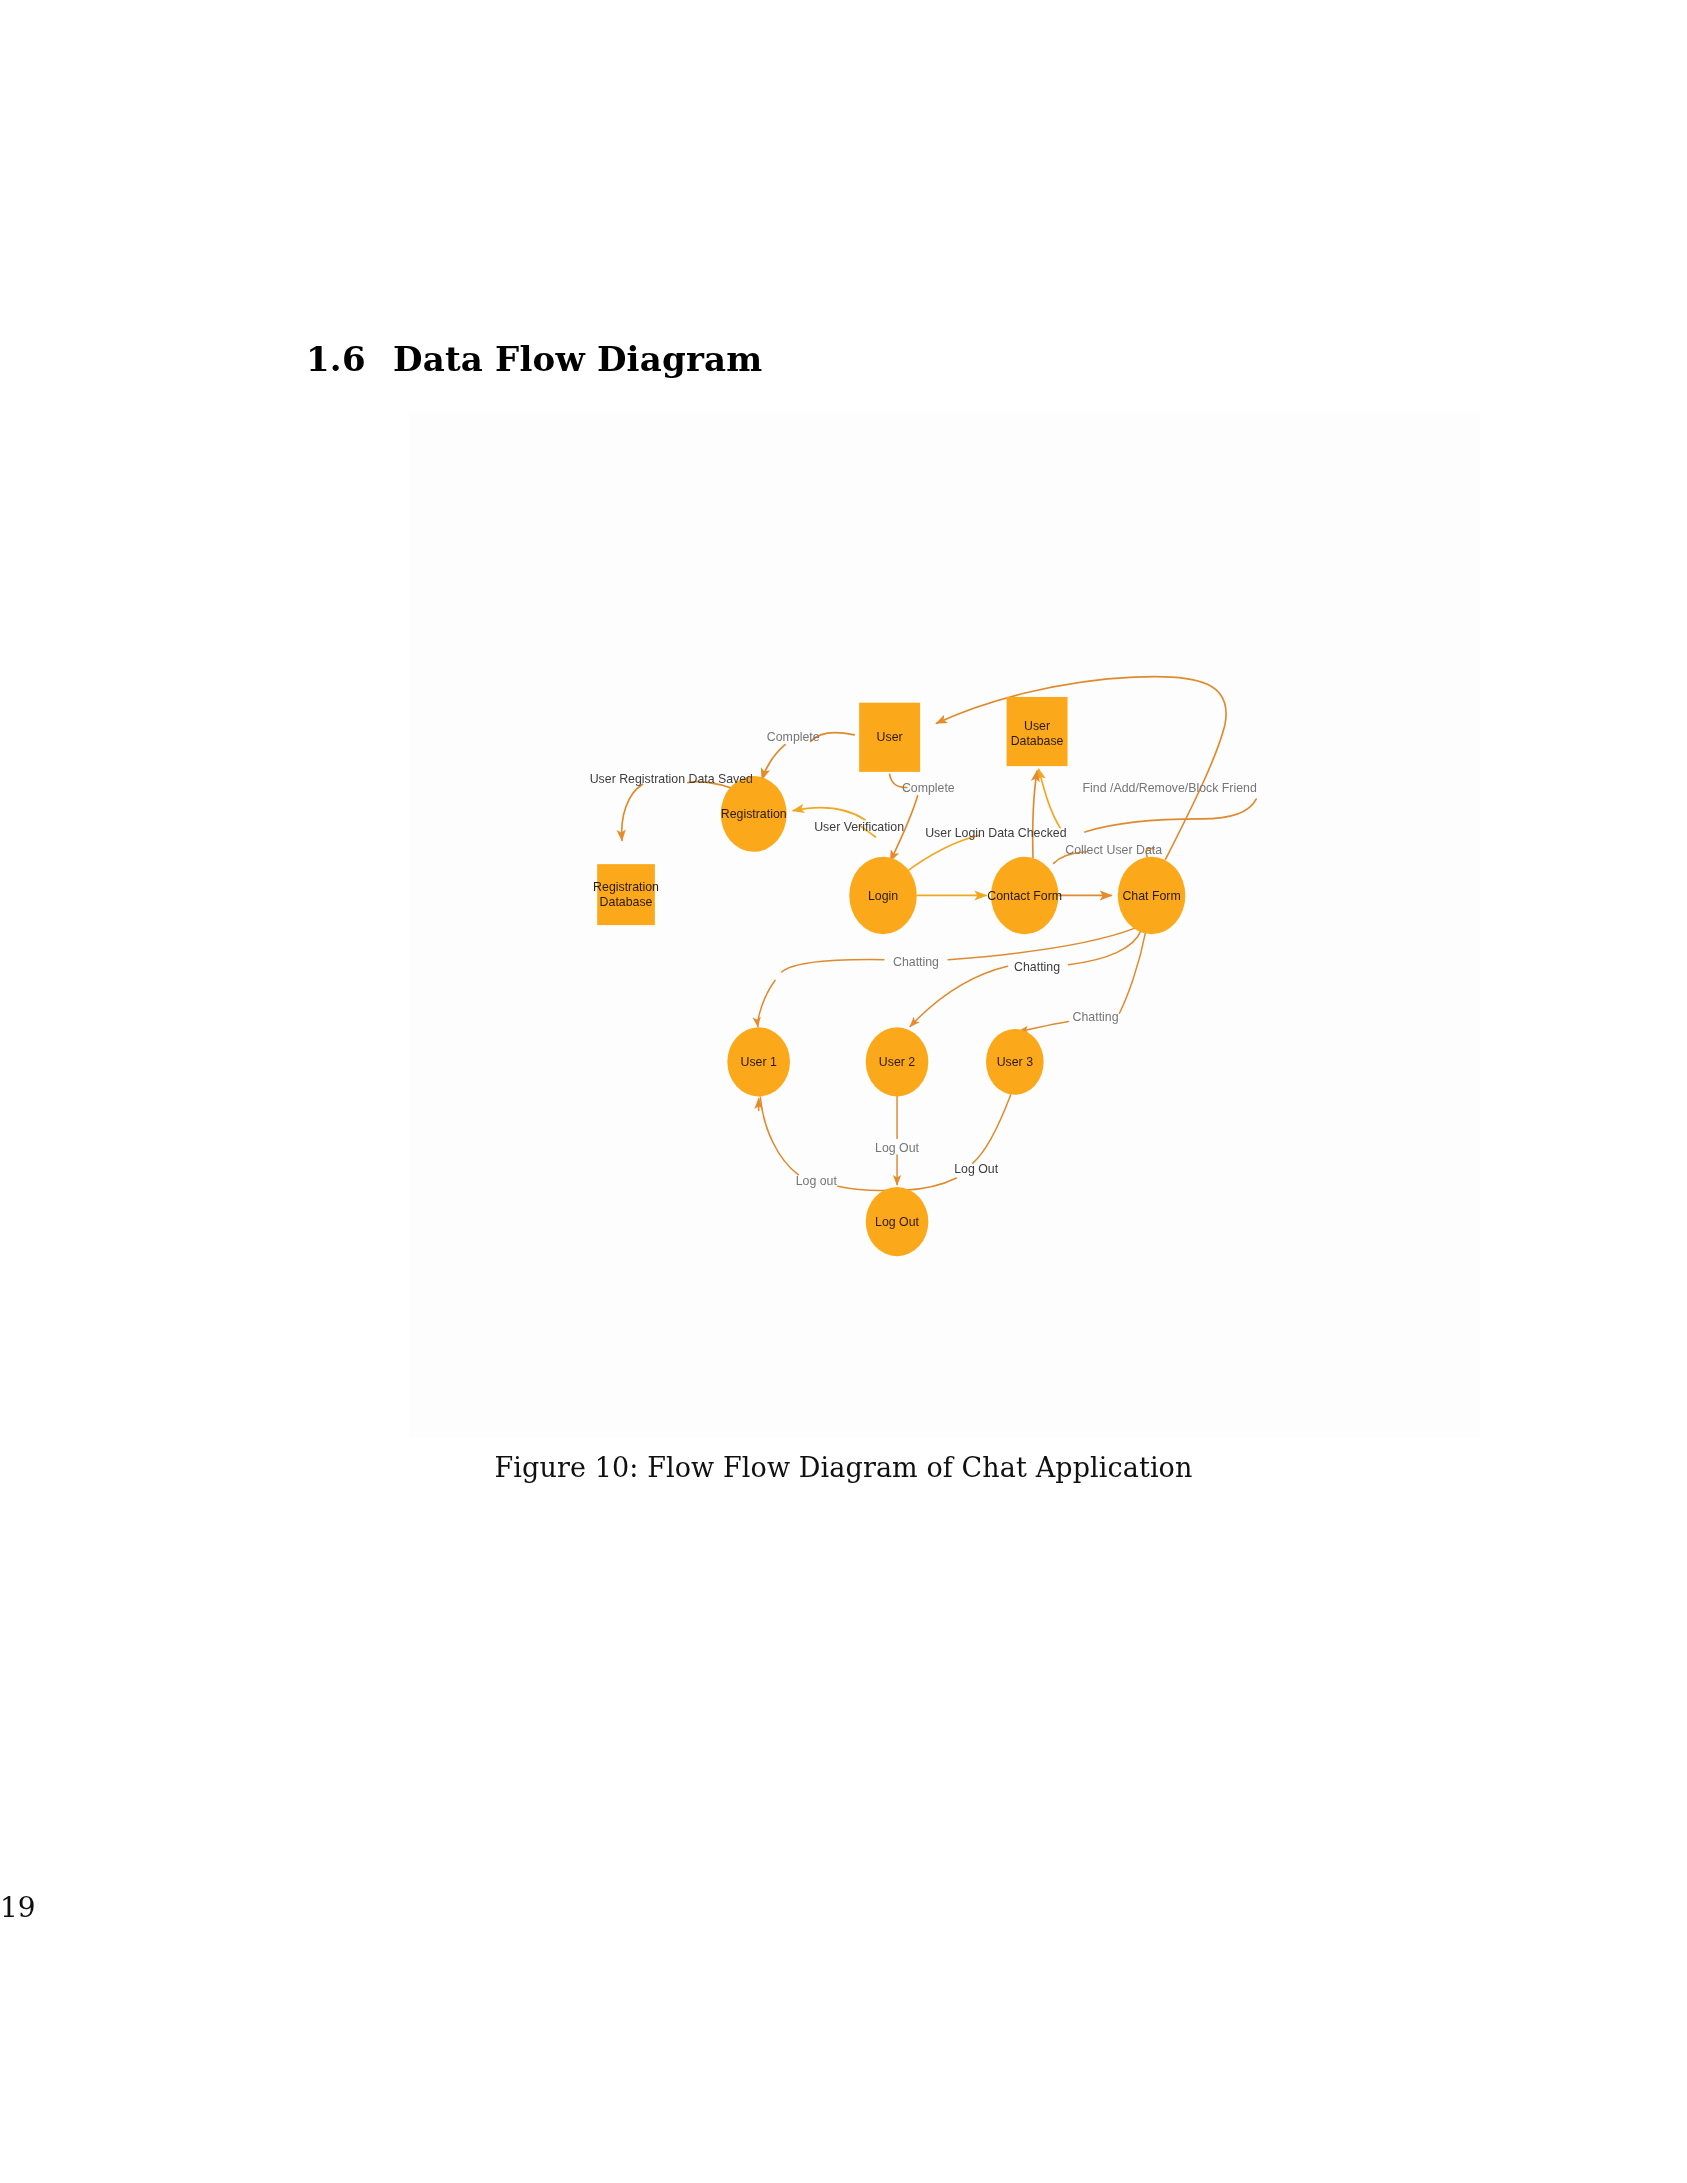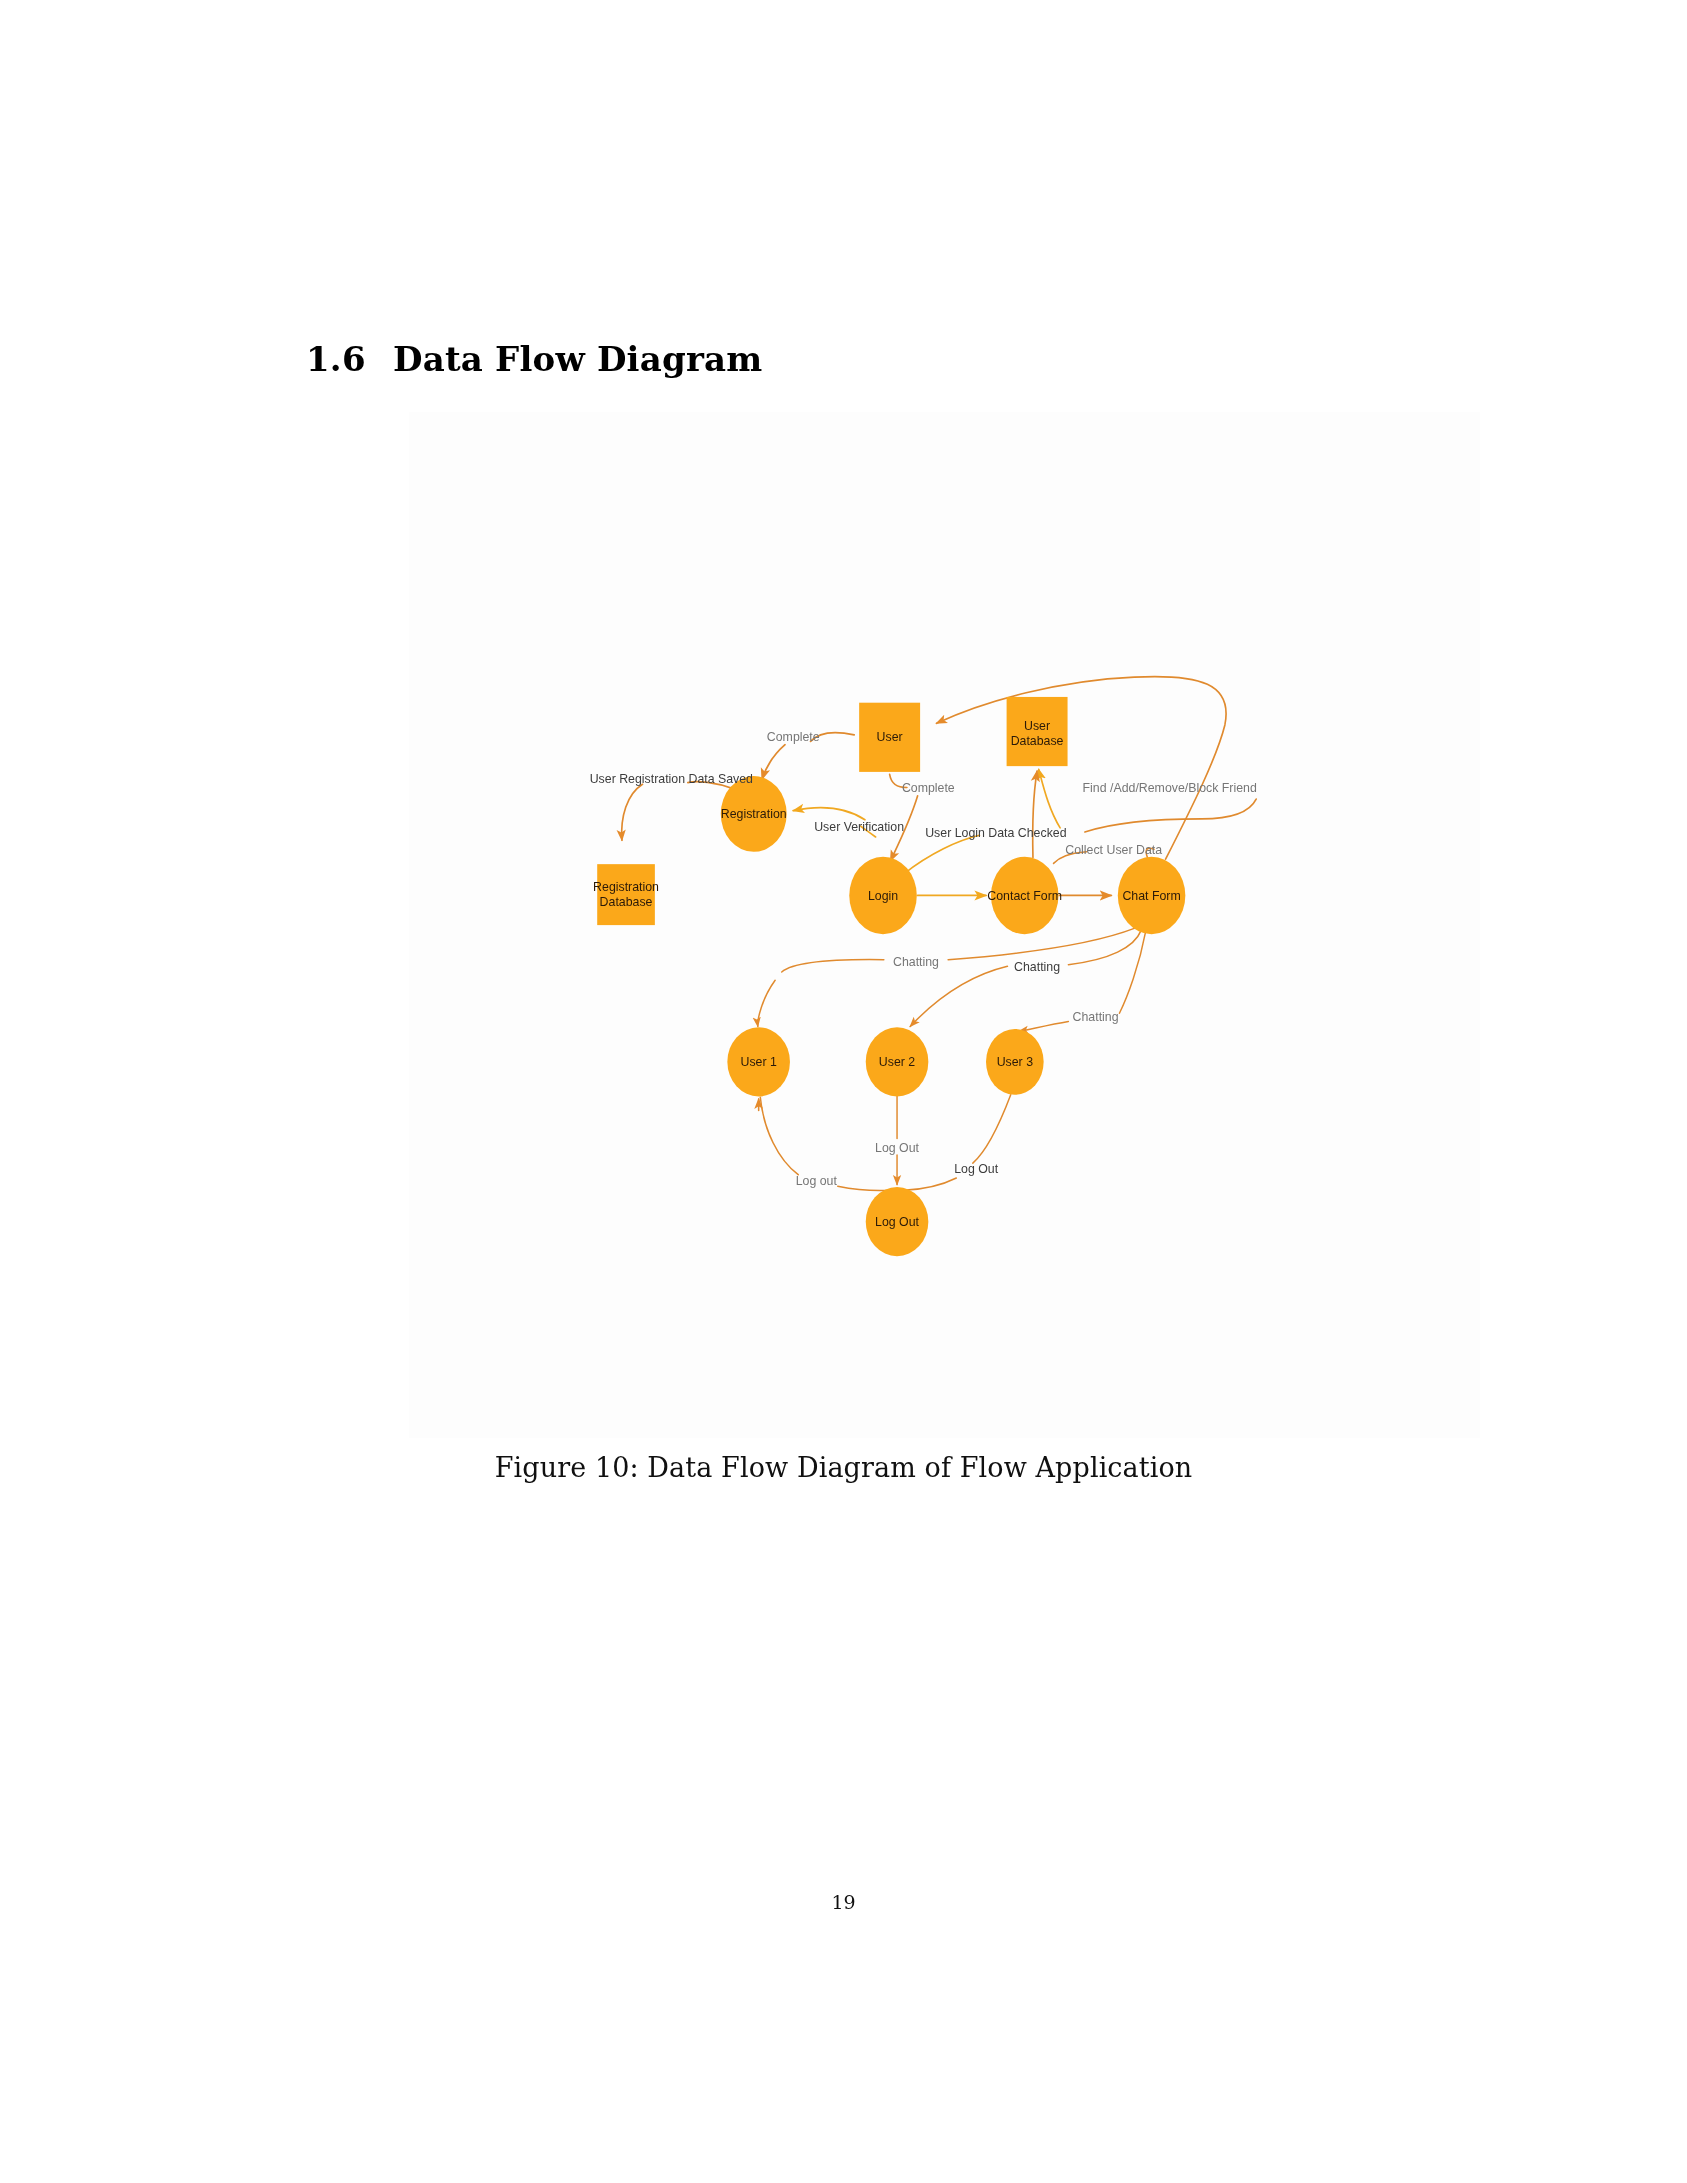--- a/index.html
+++ b/index.html
@@ -68,23 +68,22 @@
     color: #101010;
     letter-spacing: 0.1px;
   }
 
   
   .page-number {
     position: absolute;
     left: 0;
     right: 0;
     top: 1891px;
-    text-align: center;
     font-family: "DejaVu Serif", "Liberation Serif", serif;
-    font-size: 19px;
+    font-size: 28px;
     color: #101010;
   }
 
   
   .node-label {
     font-family: "Liberation Sans", sans-serif;
     font-size: 15px;
     fill: #2b1a08;
   }
   .edge-label-dark {
@@ -241,18 +240,18 @@
           <text class="edge-label-gray" x="833" y="740" text-anchor="middle">Chatting</text>
           <text class="edge-label-gray" x="592" y="898" text-anchor="middle">Log Out</text>
           <text class="edge-label-dark" x="688" y="924" text-anchor="middle">Log Out</text>
           <text class="edge-label-gray" x="494" y="939" text-anchor="middle">Log out</text>
         </g>
 
       </g>
     </svg>
   </div>
 
-  <div class="figure-caption">Figure 10: Data Flow Diagram of Flow Application</div>
+  <div class="figure-caption">Figure 10: Flow Flow Diagram of Chat Application</div>
 
   <div class="page-number">19</div>
 
 </div>
 
 
 </body></html>

